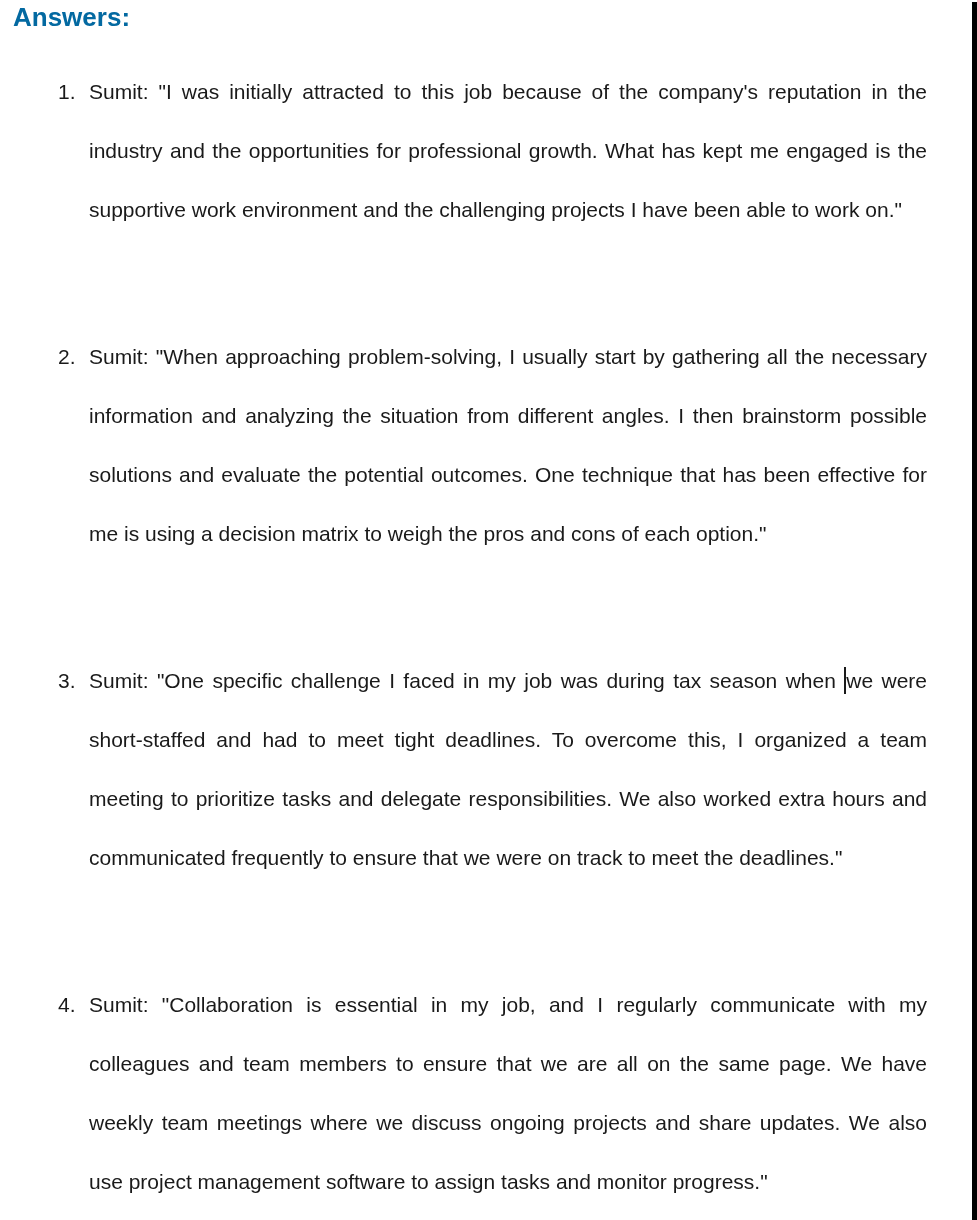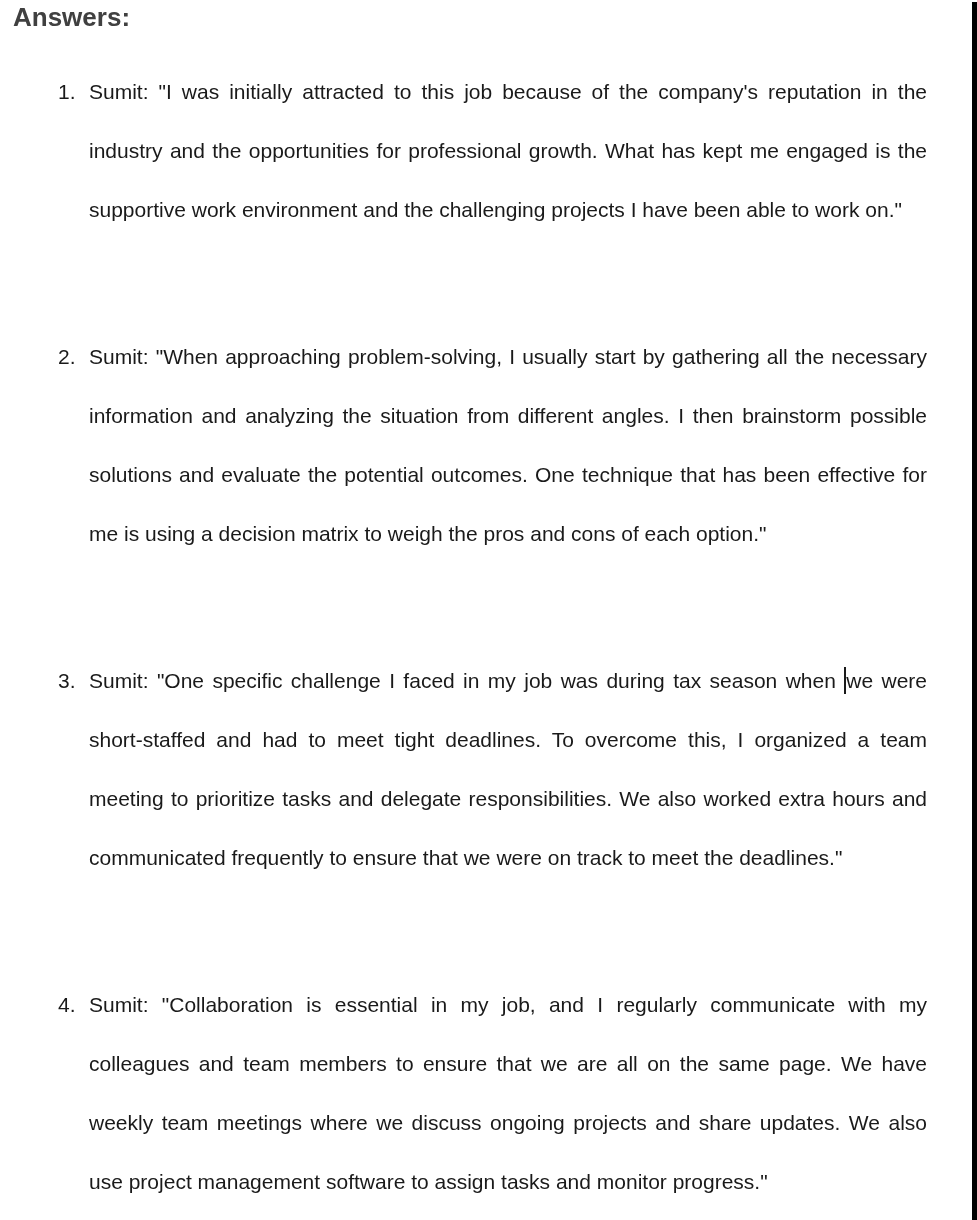--- a/index.html
+++ b/index.html
@@ -16,21 +16,21 @@
     position: relative;
     width: 977px;
     min-height: 1220px;
     background: #ffffff;
   }
   .doc-heading {
     margin: 2px 0 0 13px;
     font-size: 26px;
     font-weight: bold;
     line-height: 30px;
-    color: #404040;
+    color: #0369a1;
   }
   .answers {
     margin-top: 30px;
   }
   .answer {
     display: flex;
     align-items: flex-start;
     padding-left: 58px;
     margin: 0 0 88px 0;
   }

